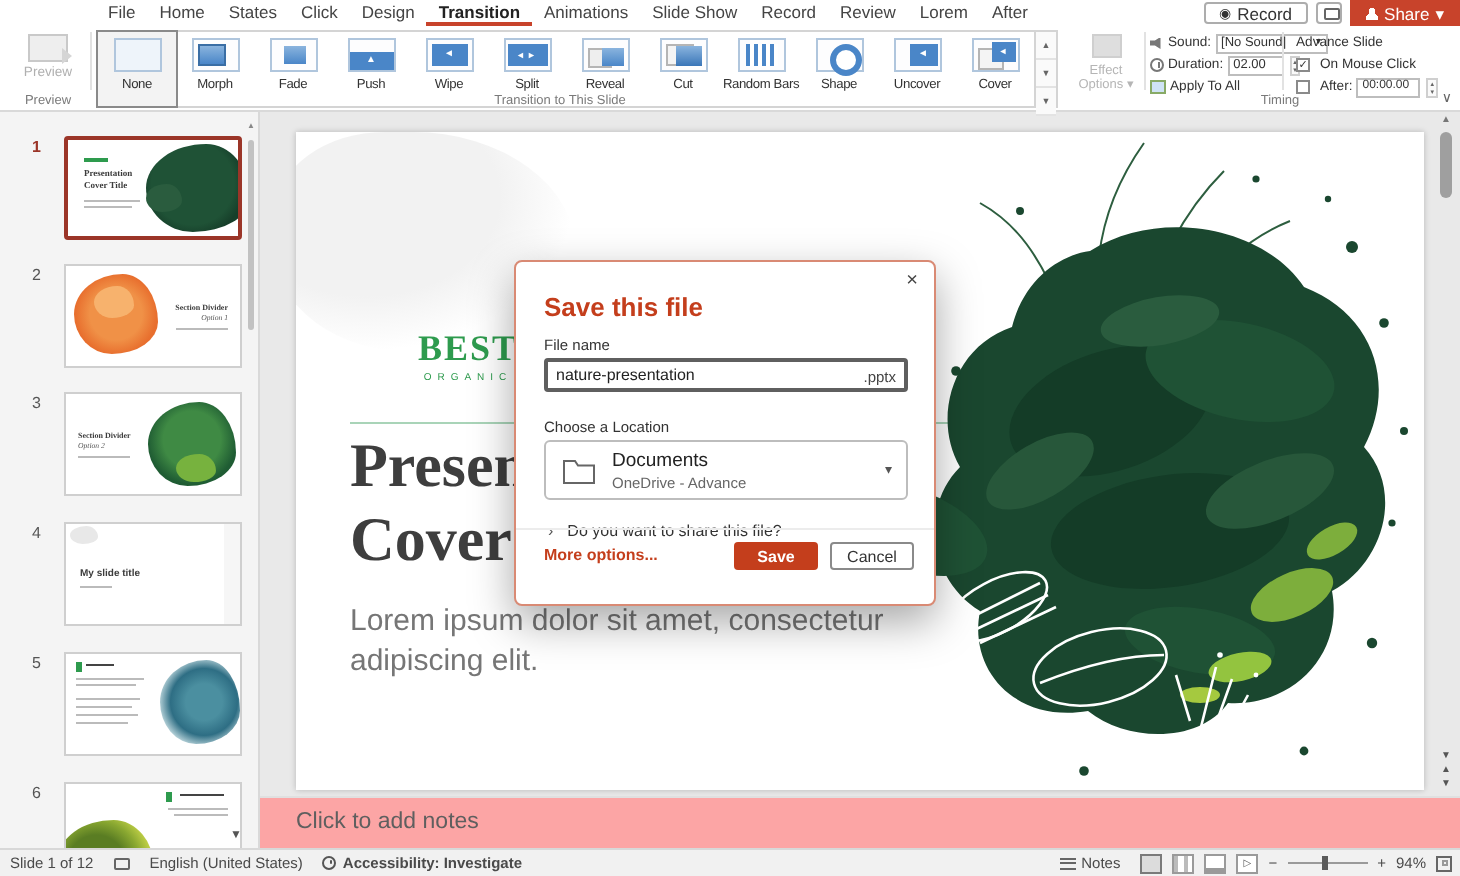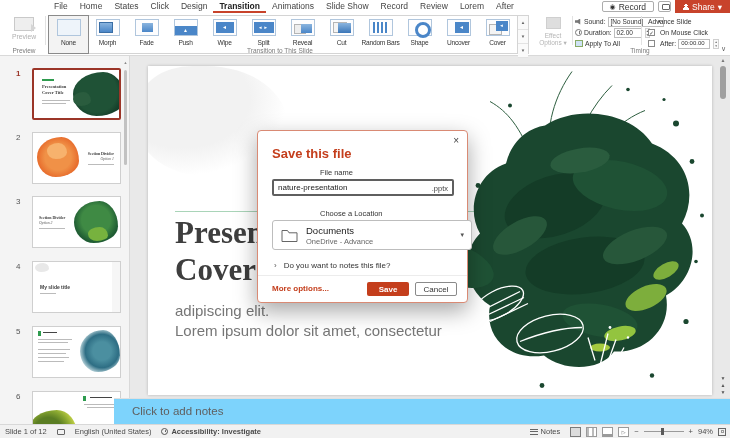--- a/index.html
+++ b/index.html
@@ -96,21 +96,21 @@
   .slide-title { position:absolute; left:27px; top:148px; font-family:"Liberation Serif",serif; font-weight:bold; font-size:31px; color:#3e3e3e; line-height:37px; }
   .slide-body { position:absolute; left:27px; top:235px; font-size:15px; color:#767676; line-height:20px; width:340px; }
   .fern { position:absolute; right:0; top:0; width:262px; height:100%; }
 
   .v-scroll { position:absolute; right:2px; top:1px; width:10px; bottom:2px; }
   .v-scroll .s-up { position:absolute; top:0; width:100%; text-align:center; font-size:5px; color:#777; }
   .v-thumb { position:absolute; top:9px; left:2px; width:6px; height:33px; background:#9f9f9f; border-radius:3px; }
   .v-nav { position:absolute; bottom:0; width:100%; text-align:center; font-size:5px; color:#555; line-height:7px; }
 
   
-  .notes-bar { position:absolute; left:114px; right:0; top:398px; height:26px; background:#7dd3fc; border-top:1px solid #e0e0e0; z-index:4; }
+  .notes-bar { position:absolute; left:130px; right:0; top:398px; height:26px; background:#fca5a5; border-top:1px solid #e0e0e0; z-index:4; }
   .notes-ph { position:absolute; left:18px; top:6px; font-size:11.5px; color:#5f5f5f; }
 
   
   .status-bar { position:absolute; bottom:0; left:0; right:0; height:14px; background:#f1f1f1; border-top:1px solid #d8d8d8; display:flex; align-items:center; font-size:7.5px; color:#4a4a4a; z-index:6; }
   .sb-item { padding:0 5px; white-space:nowrap; display:flex; align-items:center; gap:3px; }
   .sb-right { margin-left:auto; display:flex; align-items:center; gap:5px; padding-right:4px; }
   .mon-ic { width:8px; height:6px; border:1px solid #666; border-radius:1px; }
   .acc-ic { width:7px; height:7px; border:1px solid #555; border-radius:50%; position:relative; }
   .acc-ic::after { content:""; position:absolute; left:2.4px; top:1px; width:1.5px; height:1.5px; background:#555; border-radius:50%; }
   .notes-ic { width:8px; height:7px; border-bottom:1px solid #666; position:relative; }
@@ -122,32 +122,32 @@
   .zoom-track { width:40px; height:1px; background:#9a9a9a; position:relative; }
   .zoom-thumb { position:absolute; left:17px; top:-3px; width:3px; height:7px; background:#5a5a5a; }
   .fit-ic { width:8px; height:8px; border:1px solid #666; position:relative; }
   .fit-ic::after { content:""; position:absolute; inset:1.5px; border:1px solid #999; }
   .zoom-pct { font-size:7.5px; }
 
   
   .dialog { position:absolute; left:257px; top:130px; width:211px; height:173px; background:#fff; border:1px solid #d98a74; border-radius:4px; box-shadow:0 8px 22px rgba(0,0,0,.35); z-index:50; }
   .dlg-close { position:absolute; right:8px; top:5px; font-size:10px; color:#444; line-height:10px; cursor:default; }
   .dlg-title { position:absolute; left:14px; top:15px; font-size:13px; font-weight:bold; color:#C43E1C; }
-  .dlg-label { position:absolute; left:14px; font-size:7.5px; color:#333;margin-left:48px; }
+  .dlg-label { position:absolute; left:14px; font-size:7.5px; color:#333; }
   .fname-wrap { position:absolute; left:14px; top:48px; width:182px; height:17px; border:2px solid #5f5f5f; border-radius:2px; background:#fff; }
   .fname-input { position:absolute; left:4px; top:0; width:140px; height:13px; border:none; outline:none; font-size:8px; color:#222; font-family:"Liberation Sans",sans-serif; background:transparent; }
   .fname-ext { position:absolute; right:4px; top:3px; font-size:7.5px; color:#444; }
-  .loc-box { position:absolute; left:14px; top:89px; width:200px; height:30px; border:1px solid #bdbdbd; border-radius:3px; background:#fff; }
+  .loc-box { position:absolute; left:14px; top:89px; width:182px; height:30px; border:1px solid #bdbdbd; border-radius:3px; background:#fff; }
   .folder-ic { position:absolute; left:8px; top:8px; }
   .loc-name { position:absolute; left:33px; top:4px; font-size:9.5px; color:#222; }
   .loc-detail { position:absolute; left:33px; top:16px; font-size:7.5px; color:#666; }
   .loc-chev { position:absolute; right:7px; top:10px; font-size:7px; color:#555; }
   .share-row { position:absolute; left:16px; top:130px; font-size:8px; color:#333; display:flex; gap:7px; align-items:center; }
   .share-chev { font-size:8px; color:#555; }
-  .dlg-footer { position:absolute; left:0; right:0; bottom:0; height:27px; border-top:1px solid #ececec; }
+  .dlg-footer { position:absolute; left:0; right:0; bottom:0; height:38px; border-top:1px solid #ececec; }
   .more-opts { position:absolute; left:14px; top:8px; font-size:8px; font-weight:bold; color:#C43E1C; }
   .btn-save { position:absolute; right:58px; top:6px; width:42px; height:14px; background:#C43E1C; border:none; border-radius:2px; color:#fff; font-size:8px; font-weight:bold; font-family:"Liberation Sans",sans-serif; }
   .btn-cancel { position:absolute; right:10px; top:6px; width:42px; height:14px; background:#fff; border:1px solid #8a8a8a; border-radius:2px; color:#333; font-size:8px; font-family:"Liberation Sans",sans-serif; }
 </style>
 </head>
 <body>
 
 <div class="menubar">
   <span class="menu-item">File</span>
   <span class="menu-item">Home</span>
@@ -387,28 +387,32 @@
   <div class="panel-scroll">
     <span class="arr" style="top:0;">▲</span>
     <div class="panel-thumbtrack"></div>
   </div>
   <span class="panel-down">▼</span>
 </div>
 
 <div class="slide-area">
   <div class="canvas">
     <div class="watermark"></div>
+    <div class="logo">
+      <div class="logo-best">BEST</div>
+      <div class="logo-sub">ORGANIC</div>
+    </div>
     <div class="logo-line"></div>
     <div class="slide-title">
       <div>Presentation</div>
       <div>Cover Title</div>
     </div>
     <div class="slide-body">
+      <div>Lorem ipsum dolor sit amet, consectetur</div>
       <div>adipiscing elit.</div>
-      <div>Lorem ipsum dolor sit amet, consectetur</div>
     </div>
 
     <svg class="fern" viewBox="0 0 262 330" preserveAspectRatio="xMidYMid slice">
       <g fill="none" stroke="#2d5e3f" stroke-width="1">
         <path d="M100,95 C95,60 105,30 122,6"></path>
         <path d="M120,100 C127,68 142,40 162,20"></path>
         <path d="M138,105 C150,75 170,55 195,45"></path>
         <path d="M82,92 C70,62 58,46 40,36"></path>
       </g>
       <path d="M95,60 C130,38 182,48 202,78 C238,92 248,128 232,158 C252,180 242,216 216,230 C222,262 196,288 164,286 C150,306 114,306 94,290 C58,296 34,270 40,240 C14,224 10,188 30,168 C16,144 26,108 56,98 C62,74 80,62 95,60 Z" fill="#1A472F"></path>
@@ -514,21 +518,21 @@
     <svg class="folder-ic" width="17" height="14" viewBox="0 0 17 14">
         <path d="M1,3 L1,12.5 L16,12.5 L16,3.8 L8,3.8 L6.5,1.5 L1,1.5 Z" fill="#fff" stroke="#666" stroke-width="1"></path>
       </svg>
     <div class="loc-name">Documents</div>
     <div class="loc-detail">OneDrive - Advance</div>
     <span class="loc-chev">▾</span>
   </div>
 
   <div class="share-row">
     <span class="share-chev">›</span>
-    <span>Do you want to notes this file?</span>
+    <span>Do you want to share this file?</span>
   </div>
 
   <div class="dlg-footer">
     <span class="more-opts">More options...</span>
     <button class="btn-save">Save</button>
     <button class="btn-cancel">Cancel</button>
   </div>
 </div>
 
 </body></html>

